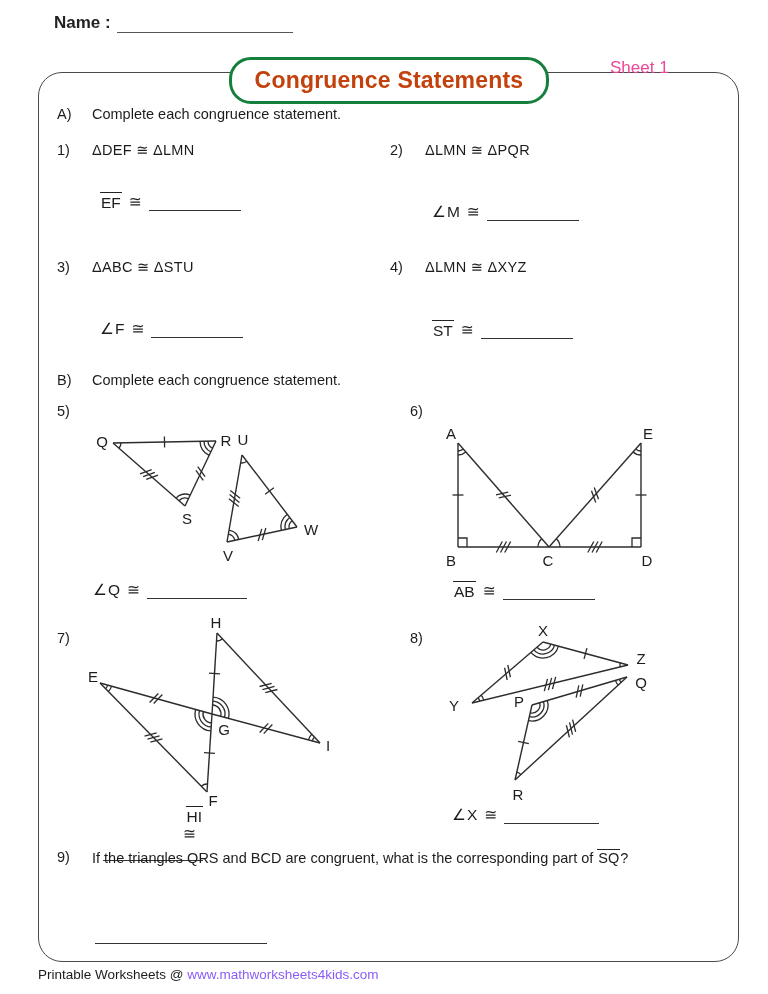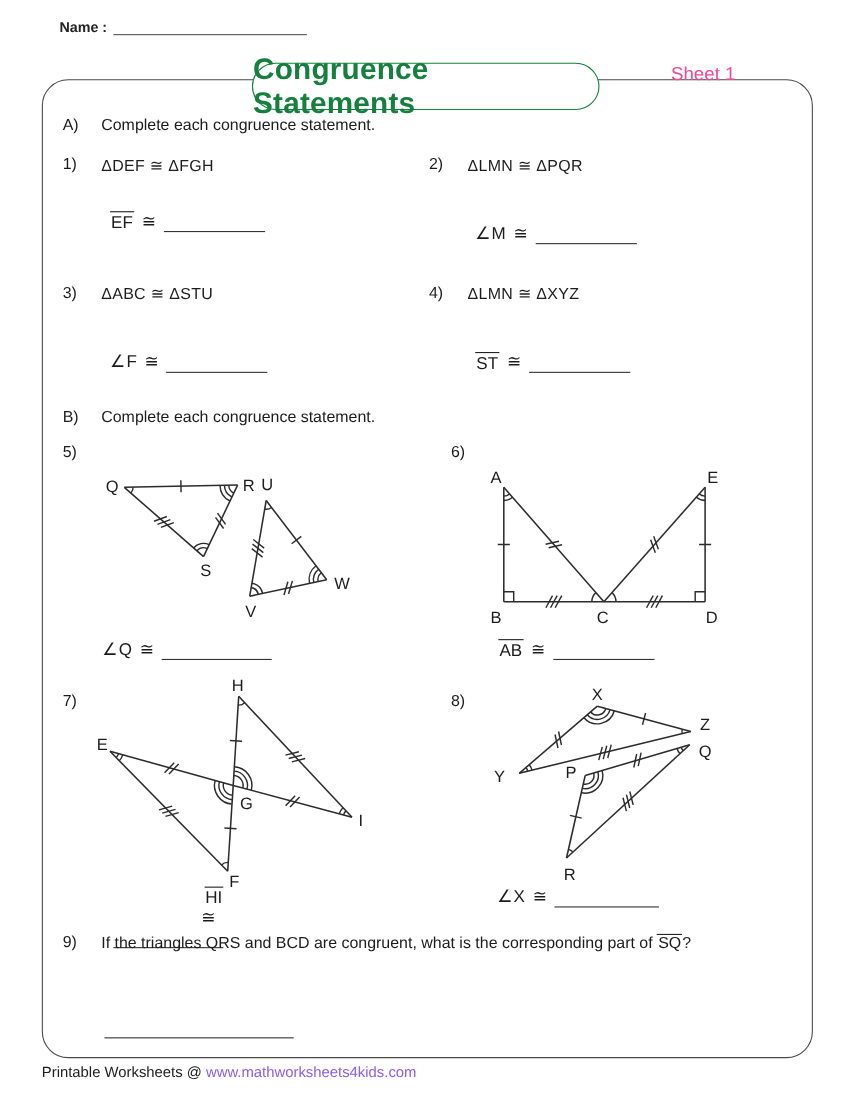--- a/index.html
+++ b/index.html
@@ -1,26 +1,26 @@
 <!DOCTYPE html>
 <html><head>
 <meta charset="utf-8">
 <style>
   html,body{margin:0;padding:0;background:#fff;}
   .page{position:relative;width:768px;height:994px;background:#ffffff;
         font-family:"Liberation Sans",sans-serif;color:#1f1f1f;overflow:hidden;}
   .name-row{position:absolute;left:40px;top:13px;display:flex;align-items:flex-end;}
-  .name-label{font-size:13px;font-weight:700;color:#222;padding-left:14px;}
+  .name-label{font-size:17px;font-weight:700;color:#222;padding-left:14px;}
   .name-line{width:176px;height:18px;border-bottom:1.5px solid #555;margin-left:6px;}
   .sheet-box{position:absolute;left:38px;top:72px;width:699px;height:888px;
              border:1.6px solid #4a4a4a;border-radius:24px;background:transparent;}
   .title-pill{position:absolute;left:229px;top:57px;width:314px;height:41px;
-              border:1px solid #15803d;border-radius:22px;background:#fff;
+              border:3px solid #15803d;border-radius:22px;background:#fff;
               display:flex;align-items:center;justify-content:center;
-              font-size:27px;font-weight:700;color:#15803d;letter-spacing:.2px;}
+              font-size:23px;font-weight:700;color:#c2410c;letter-spacing:.2px;}
   .sheet-num{position:absolute;left:610px;top:58px;font-size:17px;color:#ec4899;}
   .row{position:absolute;display:flex;font-size:14.5px;color:#1c1c1c;}
   .pnum{width:35px;flex:none;}
   .stmt{letter-spacing:.3px;}
   .answer{position:absolute;display:flex;align-items:flex-end;font-size:15.5px;color:#1c1c1c;}
   .alabel{display:inline-flex;align-items:flex-end;}
   .sym{margin-right:1px;}
   .rel{margin:0 7px;}
   .ol{display:inline-block;border-top:1.5px solid #222;padding:1px 1px 0 1px;line-height:1.1;}
   .blank{display:inline-block;border-bottom:1.5px solid #333;height:17px;}
@@ -47,21 +47,21 @@
   </div>
   <div class="sheet-num">Sheet 1</div>
 
   <div class="row" style="left:57px;top:106px;">
     <span class="pnum">A)</span>
     <span>Complete each congruence statement.</span>
   </div>
 
   <div class="row" style="left:57px;top:142px;">
     <span class="pnum">1)</span>
-    <span class="stmt">ΔDEF ≅ ΔFGH</span>
+    <span class="stmt">ΔDEF ≅ ΔLMN</span>
   </div>
   <div class="row" style="left:390px;top:142px;">
     <span class="pnum">2)</span>
     <span class="stmt">ΔLMN ≅ ΔPQR</span>
   </div>
 
   <div class="answer" style="left:100px;top:192px;">
     <span class="alabel">
         <span class="ol">EF</span>
       </span>

